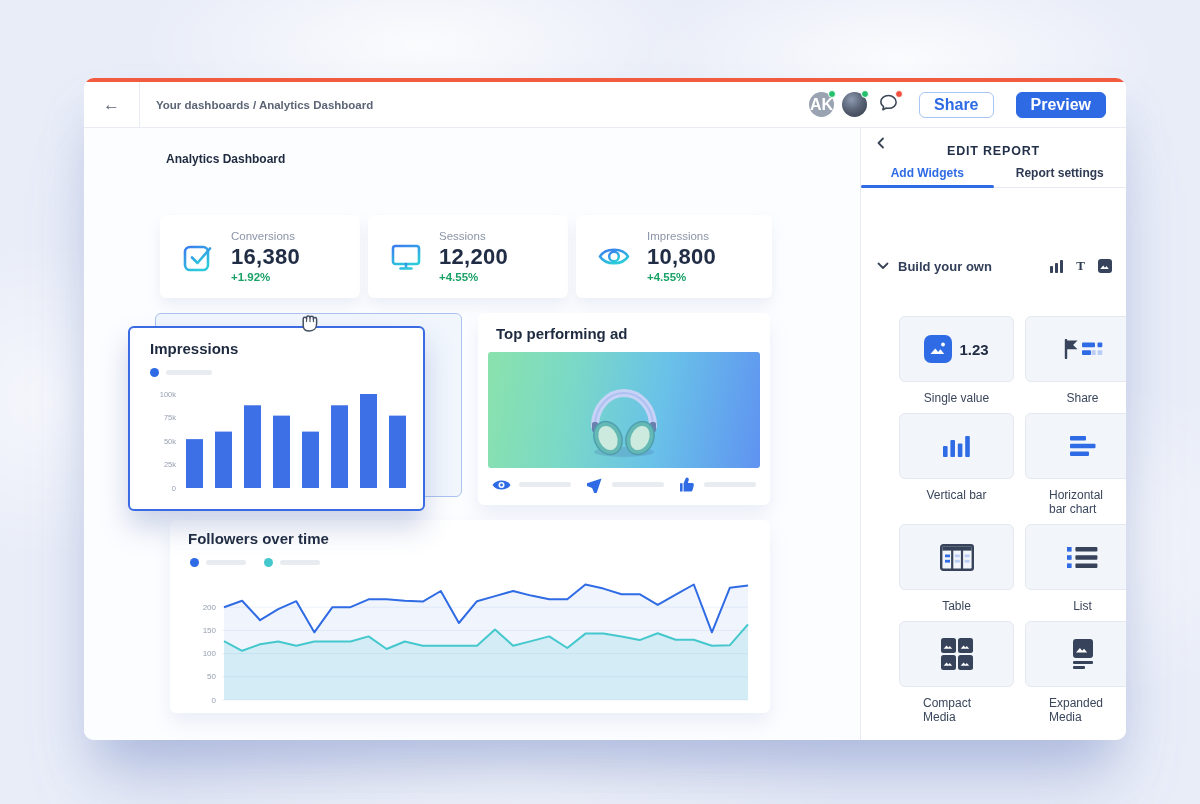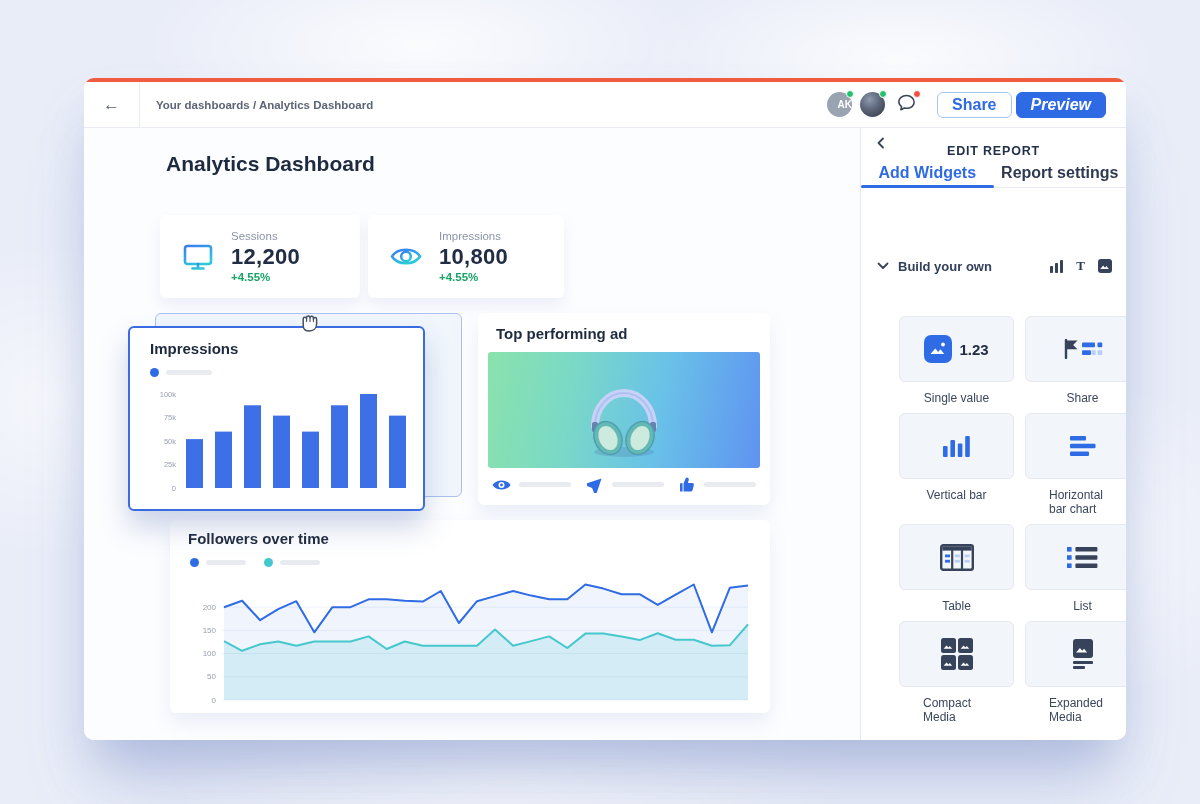--- a/index.html
+++ b/index.html
@@ -26,36 +26,36 @@
     display:flex; flex-direction:column; overflow:hidden;
   }
   .redbar { height:4px; background:#f15b40; flex:none; }
   .topbar { height:46px; flex:none; display:flex; align-items:center; background:#fff;
     border-bottom:1px solid #e9ecf3; }
   .back-btn { width:56px; height:100%; display:flex; align-items:center; justify-content:center;
     border-right:1px solid #e9ecf3; cursor:pointer; font-size:17px; color:#5a6472; }
   .breadcrumb { margin-left:16px; font-size:11.5px; font-weight:bold; color:#5c6575; }
   .topbar-right { margin-left:auto; display:flex; align-items:center; padding-right:20px; }
   .avatar { position:relative; width:25px; height:25px; border-radius:50%; margin-left:8px; cursor:pointer; flex:none; }
-  .avatar.initials { background:#9aa3b2; color:#fff; font-size:10px; font-weight:bold;
-    display:flex; align-items:center; justify-content:flex-end; }
+  .avatar.initials { background:#9aa3b2; color:#fff; font-size:16px; font-weight:bold;
+    display:flex; align-items:center; justify-content:center; }
   .avatar.photo { background:radial-gradient(circle at 38% 30%, #8d99b0 0%, #5c6578 45%, #313946 100%); }
   .status-dot { position:absolute; top:-2px; right:-2px; width:8px; height:8px; border-radius:50%;
     background:#24c16d; border:1.5px solid #fff; }
   .status-dot.red { background:#f2503e; }
   .chat-wrap { position:relative; width:26px; height:26px; margin-left:8px; cursor:pointer;
     display:flex; align-items:center; justify-content:center; }
   .btn { height:26px; border-radius:6px; font-size:16px; font-weight:bold; display:flex;
     align-items:center; justify-content:center; cursor:pointer; padding:0 14px; }
   .btn.share { margin-left:18px; background:#fff; border:1px solid #a9c6f3; color:#2f6be4; }
-  .btn.preview { margin-left:4px; background:#2e6ae3; border:1px solid #2e6ae3; color:#fff;font-style:italic; }
+  .btn.preview { margin-left:22px; background:#2e6ae3; border:1px solid #2e6ae3; color:#fff; }
 
   .app-body { flex:1; display:flex; min-height:0; }
   .main { position:relative; width:776px; flex:none; background:#fcfdff; }
-  .page-title { position:absolute; left:82px; top:24px; font-size:21px; font-weight:bold; color:#1e2a3f;text-align:center; }
+  .page-title { position:absolute; left:82px; top:24px; font-size:12px; font-weight:bold; color:#1e2a3f;text-align:center; }
 
   .kpi-row { position:absolute; left:76px; top:87px; display:flex; gap:8px; }
   .kpi-card { width:200px; height:83px; background:#fff; border-radius:6px;
     box-shadow:0 8px 14px rgba(130,150,195,.13); display:flex; align-items:center; padding-left:20px; }
   .kpi-card:last-child { width:196px; }
   .kpi-icon { flex:none; width:36px; height:36px; margin-right:15px; }
   .kpi-label { font-size:11.5px; color:#8b94a7; margin-bottom:2px; }
   .kpi-value { font-size:22px; font-weight:bold; color:#212d45; letter-spacing:.3px; }
   .kpi-delta { font-size:11.5px; font-weight:bold; color:#18a266; margin-top:1px; }
 
@@ -88,21 +88,21 @@
   .followers-card { left:86px; top:392px; width:600px; height:193px; }
   .followers-card .widget-title { position:absolute; left:18px; top:10px; }
   .followers-card .legend-row { position:absolute; left:20px; top:38px; }
   .followers-card svg.chart { position:absolute; left:18px; top:54px; }
 
   .sidebar { width:266px; flex:none; background:#fff; border-left:1px solid #e7eaf1; position:relative; }
   .sidebar-head { height:30px; display:flex; align-items:flex-end; justify-content:center; position:relative; }
   .sidebar-head .chev { position:absolute; left:14px; top:8px; cursor:pointer; }
   .sidebar-title { font-size:12.5px; font-weight:bold; letter-spacing:.8px; color:#22304a; }
   .tabs { height:30px; display:flex; border-bottom:1px solid #e7eaf1; }
-  .tab { flex:1; display:flex; align-items:center; justify-content:center; font-size:16px;
+  .tab { flex:1; display:flex; align-items:center; justify-content:center; font-size:12px;
     font-weight:bold; color:#2e3a52; cursor:pointer; position:relative; }
   .tab.active { color:#2f6be4; }
   .tab.active::after { content:""; position:absolute; left:0; right:0; bottom:-1px; height:3px;
     background:#2f6be4; border-radius:2px; }
   .search-box { position:absolute; left:7px; top:84px; width:252px; height:28px;
     border:1px solid #d9dee9; border-radius:7px; display:flex; align-items:center; background:#fff; }
   .search-box input { flex:1; border:none; outline:none; background:transparent; padding:0 10px;
     font-size:12px; color:#3d4a5c; font-family:"Liberation Sans",sans-serif; }
   .search-box input::placeholder { color:#3d4a5c; opacity:1; }
   .search-box .mag { margin-right:9px; display:flex; }
@@ -155,20 +155,37 @@
       <div class="btn share">Share</div>
       <div class="btn preview">Preview</div>
     </div>
   </div>
 
   <div class="app-body">
     <div class="main">
       <div class="page-title">Analytics Dashboard</div>
 
       <div class="kpi-row" id="kpi-row">
+          <div class="kpi-card">
+            <span class="kpi-icon"><svg width="36" height="36" viewBox="0 0 36 36">
+                <defs>
+                  <linearGradient id="g0" x1="0" y1="0" x2="0.55" y2="1">
+  <stop offset="0" stop-color="#3b7cf0"></stop>
+                    <stop offset="1" stop-color="#2bc9da"></stop>
+                  </linearGradient>
+                </defs>
+    <rect x="5" y="8" width="23" height="23" rx="5" fill="none" stroke="url(#g0)" stroke-width="2.6"></rect>
+    <path d="M12 18.5 l5.5 5.5 L30 9.5" fill="none" stroke="url(#g0)" stroke-width="2.6" stroke-linecap="round" stroke-linejoin="round"></path>
+              </svg></span>
+     <span>
+       <div class="kpi-label">Conversions</div>
+       <div class="kpi-value">16,380</div>
+       <div class="kpi-delta">+1.92%</div>
+     </span>
+          </div>
           <div class="kpi-card">
             <span class="kpi-icon"><svg width="36" height="36" viewBox="0 0 36 36">
                 <defs>
                   <linearGradient id="g1" x1="0" y1="0" x2="0.55" y2="1">
   <stop offset="0" stop-color="#3b7cf0"></stop>
                     <stop offset="1" stop-color="#2bc9da"></stop>
                   </linearGradient>
                 </defs>
     <rect x="5" y="7" width="26" height="18" rx="2.5" fill="none" stroke="url(#g1)" stroke-width="2.6"></rect>
     <path d="M18 25 v4 M12.5 29.5 h11" fill="none" stroke="url(#g1)" stroke-width="2.6" stroke-linecap="round"></path>

